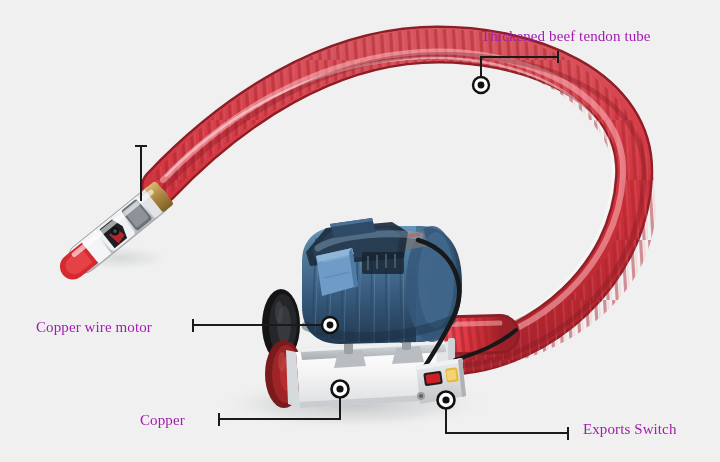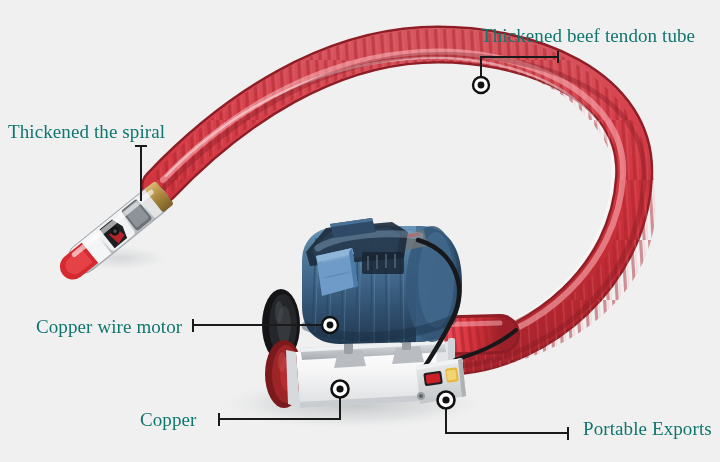--- a/index.html
+++ b/index.html
@@ -16,23 +16,23 @@
     font-family: "Liberation Serif", "DejaVu Serif", serif;
   }
   #art {
     position: absolute;
     left: 0; top: 0;
     width: 720px;
     height: 462px;
   }
   .callout-text {
     position: absolute;
-    color: #0f766e;
+    color: #a21caf;
     font-family: "Liberation Serif", "DejaVu Serif", serif;
-    font-size: 19px;
+    font-size: 15px;
     line-height: 22px;
     white-space: nowrap;
     letter-spacing: 0.1px;
   }
   #lbl-tube   { left: 481px; top: 25px; }
   #lbl-spiral { left: 8px;   top: 121px; }
   #lbl-motor  { left: 36px;  top: 316px; }
   #lbl-exports{ left: 140px; top: 409px; }
   #lbl-switch { left: 583px; top: 418px; }
 </style>
@@ -358,21 +358,20 @@
       </g>
       <g>
         <circle cx="446" cy="400" r="8.5" fill="#ffffff" stroke="#111111" stroke-width="2.6"></circle>
         <circle cx="446" cy="400" r="3.6" fill="#111111"></circle>
       </g>
     </g>
   </svg>
 
   <div class="callout-text" id="lbl-tube">Thickened beef tendon tube</div>
 
-  <div class="callout-text" id="lbl-spiral">Thickened the spiral</div>
 
   <div class="callout-text" id="lbl-motor">Copper wire motor</div>
 
   <div class="callout-text" id="lbl-exports">Copper</div>
 
-  <div class="callout-text" id="lbl-switch">Portable Exports</div>
+  <div class="callout-text" id="lbl-switch">Exports Switch</div>
 
 </div>
 
 </body></html>

